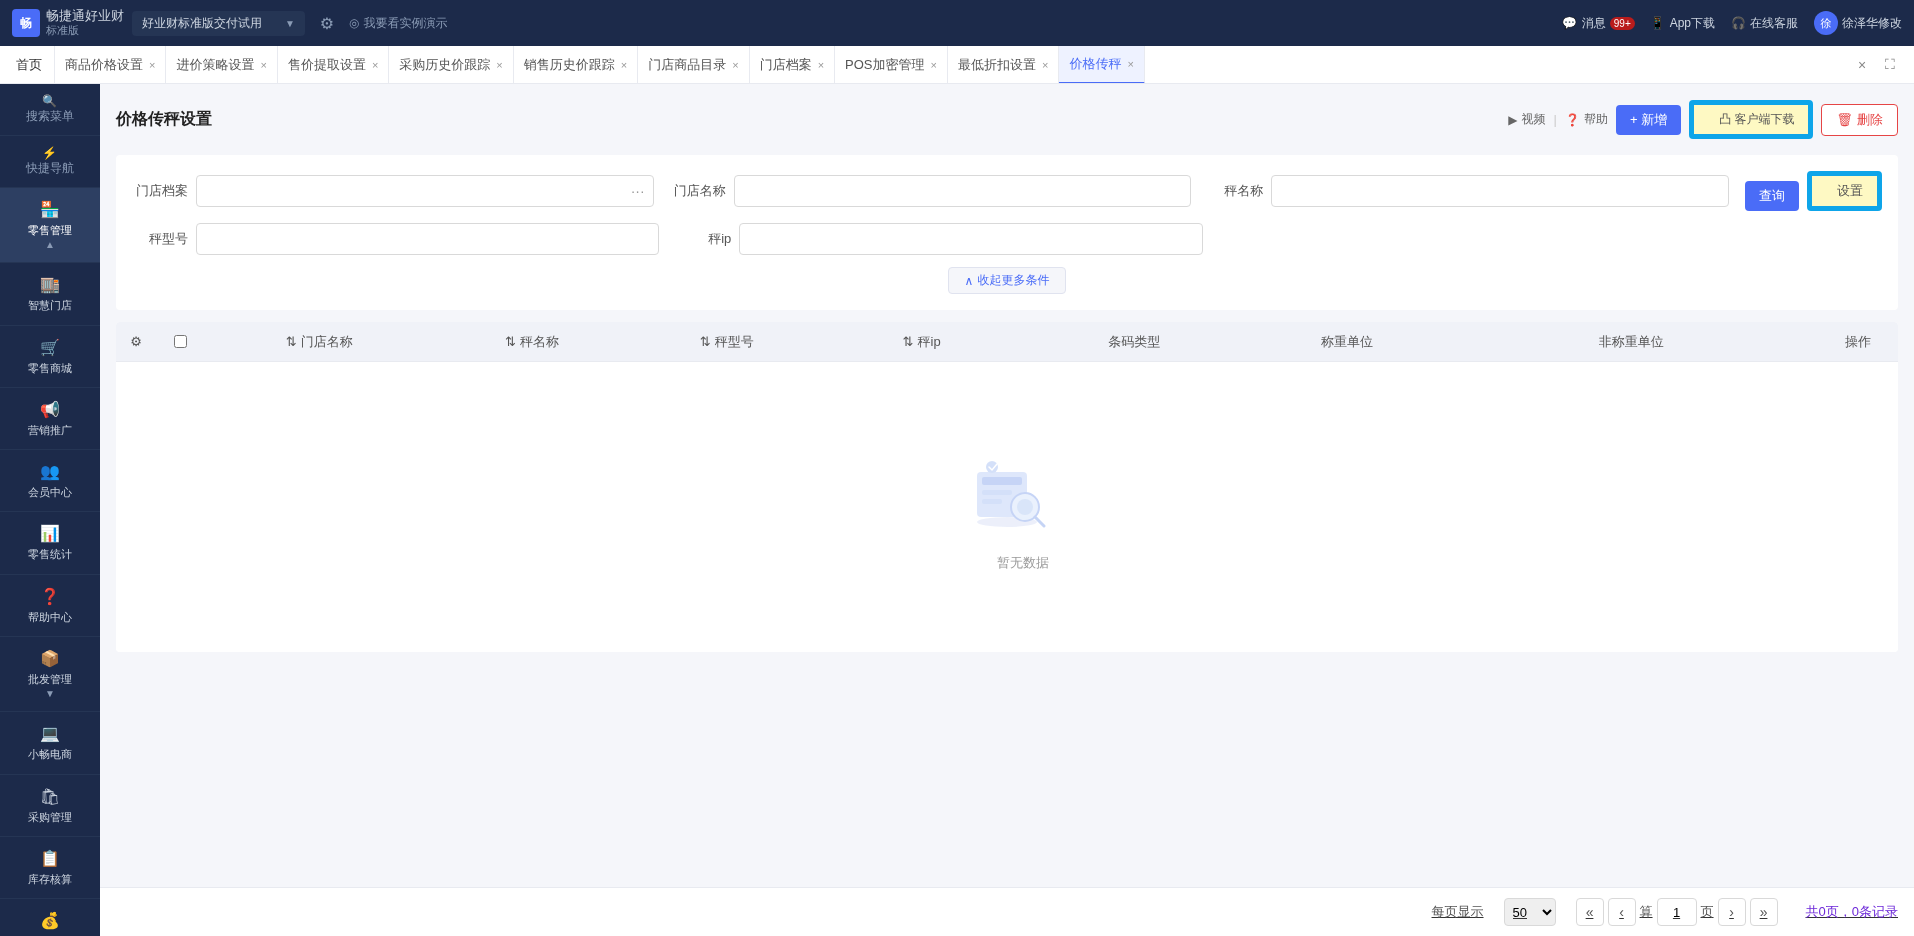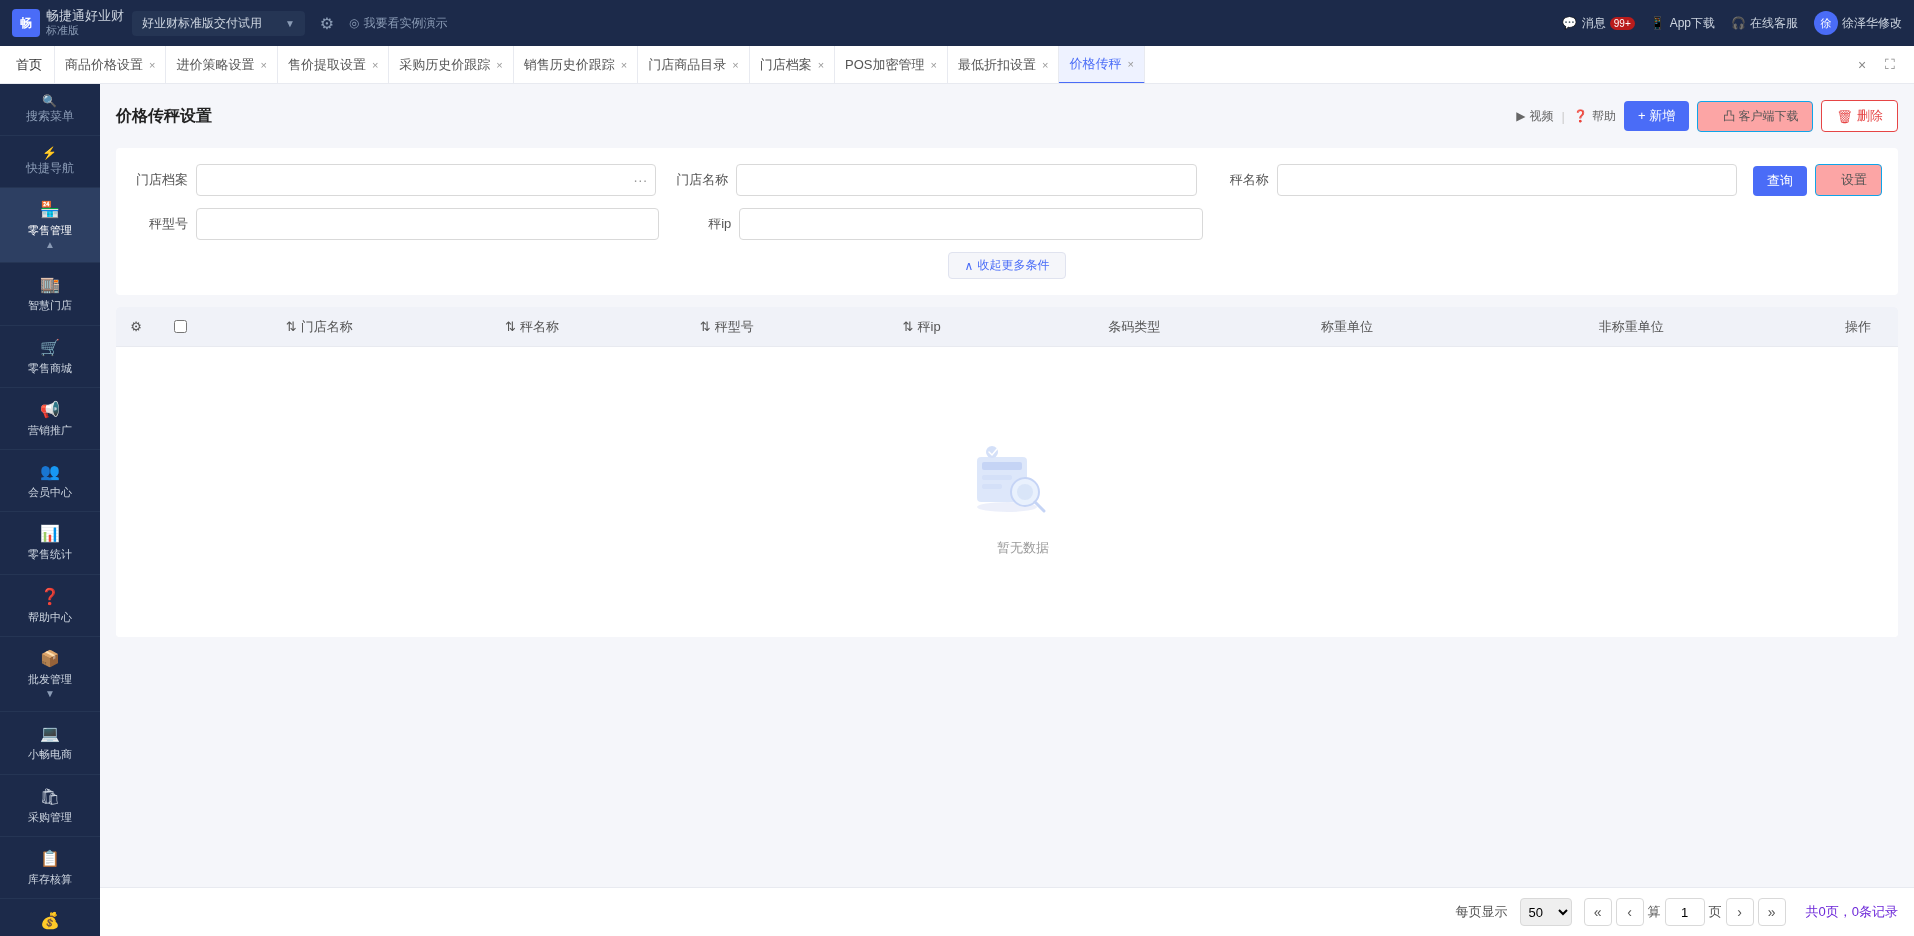--- a/index.html
+++ b/index.html
@@ -80,21 +80,21 @@
     .page-content { flex: 1; overflow-y: auto; padding: 16px; }
 
     .page-header {
       display: flex; align-items: center; justify-content: space-between; margin-bottom: 16px;
     }
     .page-title { font-size: 16px; font-weight: 600; color: #222; }
     .page-actions { display: flex; align-items: center; gap: 8px; }
     .page-action-link { display: flex; align-items: center; gap: 4px; font-size: 12px; color: #666; cursor: pointer; }
     .btn { display: inline-flex; align-items: center; gap: 4px; padding: 6px 14px; border-radius: 4px; font-size: 13px; cursor: pointer; border: none; }
     .btn-primary { background: #4a6cf7; color: #fff; }
-    .btn-default { background: #fca5a5; color: #555; border: 1px solid #0ea5e9; padding-left: 25px; }
+    .btn-default { background: #fef9c3; color: #555; border: 5px solid #0ea5e9; padding-left: 25px; }
     .btn-danger { background: #fff; color: #e64545; border: 1px solid #e64545; }
 
     
     .search-form { background: #fff; border-radius: 4px; padding: 16px; margin-bottom: 12px; }
     .form-row { display: flex; align-items: center; gap: 16px; margin-bottom: 12px; flex-wrap: wrap; }
     .form-row:last-child { margin-bottom: 0; }
     .form-item { display: flex; align-items: center; gap: 8px; flex: 1; min-width: 200px; }
     .form-label { font-size: 13px; color: #555; white-space: nowrap; min-width: 56px; text-align: right; }
     .form-input { flex: 1; height: 32px; border: 1px solid #d9d9d9; border-radius: 4px; padding: 0 8px; font-size: 13px; color: #333; outline: none; }
     .form-input-ellipsis { height: 32px; border: 1px solid #d9d9d9; border-radius: 4px; padding: 0 8px; font-size: 13px; flex: 1; display: flex; align-items: center; justify-content: space-between; cursor: pointer; }
@@ -118,21 +118,21 @@
     .th-non-weight { flex: 2; }
     .th-action { width: 80px; flex-shrink: 0; }
 
     .table-empty { display: flex; flex-direction: column; align-items: center; justify-content: center; padding: 80px 20px; background: #fff; }
     .empty-img { width: 100px; height: 100px; margin-bottom: 12px; }
     .empty-text { font-size: 13px; color: #999; margin-left: 32px; }
 
     
     .pagination-bar {
       display: flex; align-items: center; justify-content: flex-end; background: #fff;
-      border-top: 1px solid #e8eaf0; padding: 10px 16px; gap: 12px;
+      border-top: 1px solid #e8eaf0; padding: 10px 16px; gap: 20px; text-decoration: underline;
     }
     .page-size-label { font-size: 13px; color: #555; }
     .page-size-select { height: 28px; border: 1px solid #d9d9d9; border-radius: 4px; padding: 0 4px; font-size: 13px; }
     .page-nav { display: flex; align-items: center; gap: 4px; }
     .page-btn { width: 28px; height: 28px; display: flex; align-items: center; justify-content: center; border: 1px solid #d9d9d9; border-radius: 4px; cursor: pointer; background: #fff; font-size: 14px; color: #555; }
     .page-input-group { display: flex; align-items: center; gap: 4px; font-size: 13px; color: #555; }
     .page-input { width: 40px; height: 28px; border: 1px solid #d9d9d9; border-radius: 4px; text-align: center; font-size: 13px; }
     .page-total { font-size: 13px; color: #6d28d9; margin-left: 8px; }
 
     

